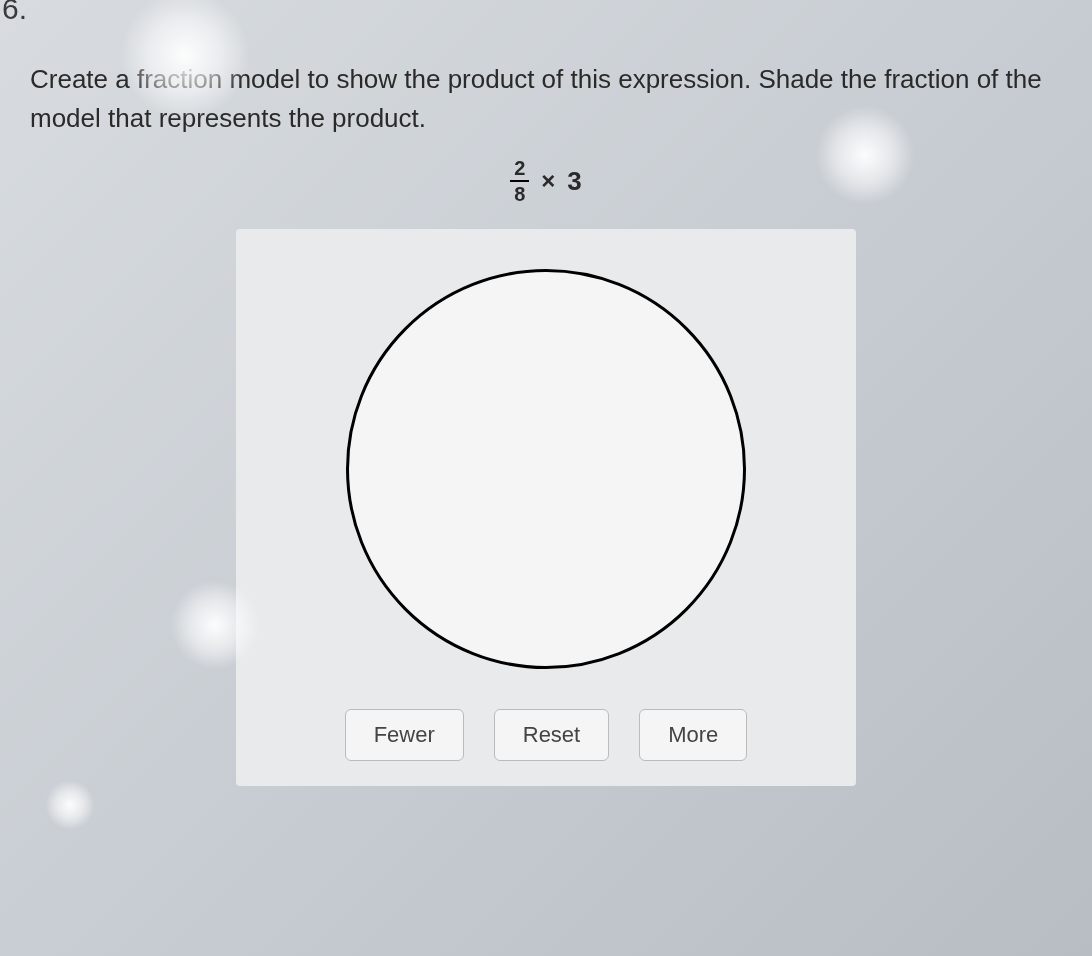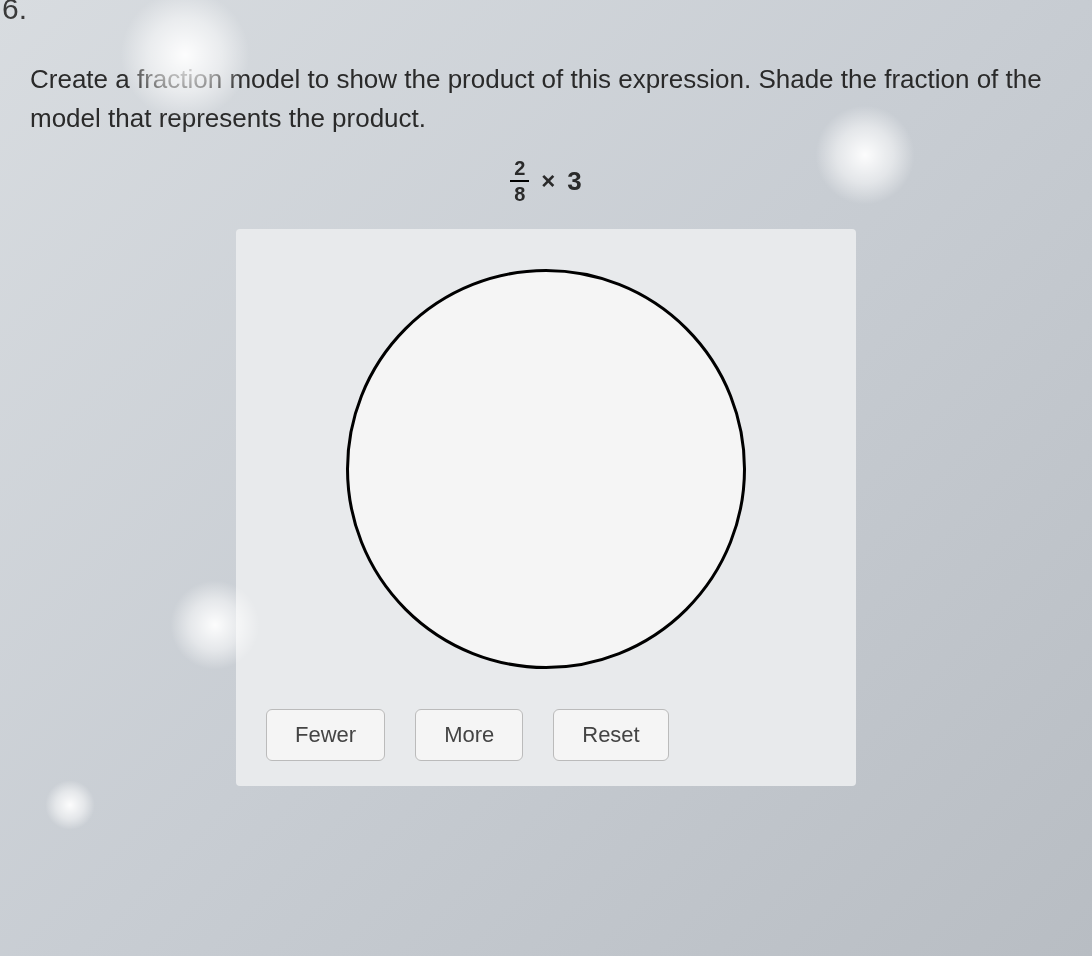--- a/index.html
+++ b/index.html
@@ -96,20 +96,21 @@
       width: 400px;
       height: 400px;
       border: 3px solid #000;
       border-radius: 50%;
       background: #f5f5f5;
     }
     .button-row {
       display: flex;
       gap: 30px;
       margin-top: 30px;
+      justify-content: center;
       width: 100%;
     }
     .btn {
       background: #f5f5f5;
       border: 1px solid #bbb;
       border-radius: 6px;
       padding: 12px 28px;
       font-size: 22px;
       color: #444;
       cursor: pointer;
@@ -134,22 +135,22 @@
     <span class="whole">3</span>
   </div>
 
 
   <div class="widget-container">
     <div class="circle-wrap">
       <div class="circle"></div>
     </div>
     <div class="button-row">
       <button class="btn">Fewer</button>
+      <button class="btn">Reset</button>
       <button class="btn">More</button>
-      <button class="btn">Reset</button>
     </div>
   </div>
 
 </div>
 
 <div class="glare glare1"></div>
 <div class="glare glare2"></div>
 <div class="glare glare3"></div>
 <div class="glare glare4"></div>
 

